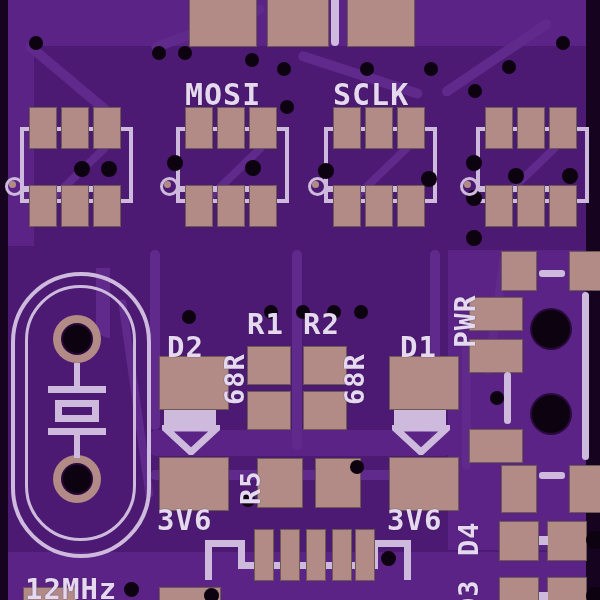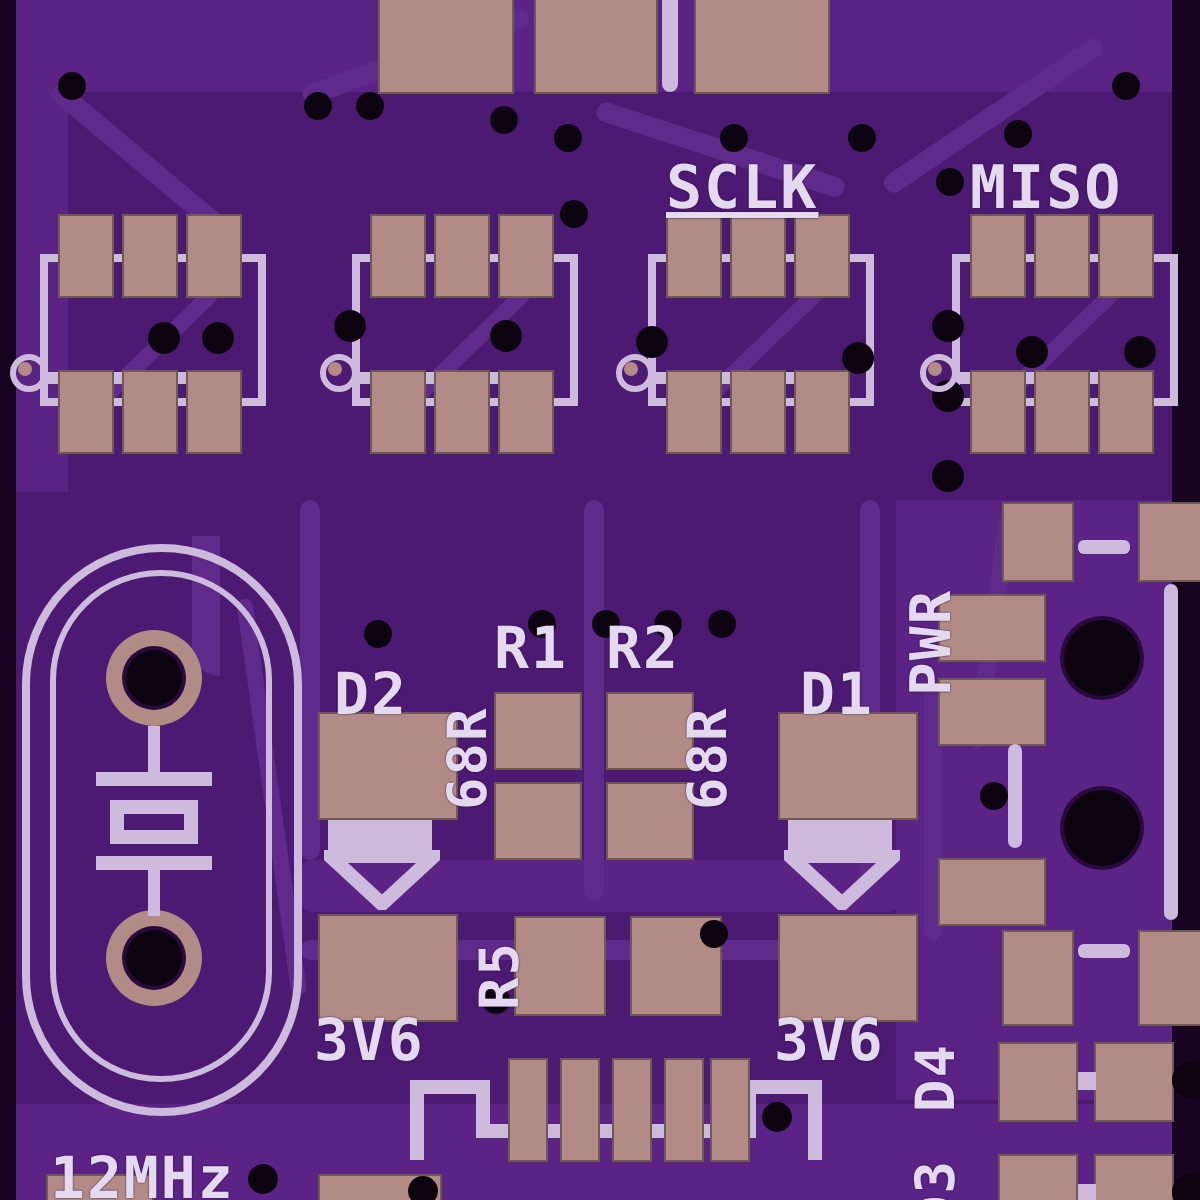--- a/index.html
+++ b/index.html
@@ -233,22 +233,22 @@
   <div class="pad" style="left:307px;top:530px;width:18px;height:50px;"></div>
   <div class="pad" style="left:333px;top:530px;width:18px;height:50px;"></div>
   <div class="pad" style="left:356px;top:530px;width:18px;height:50px;"></div>
   <div class="via" style="left:381px;top:551px;width:15px;height:15px;"></div>
 
   <div class="pad" style="left:24px;top:588px;width:52px;height:34px;"></div>
   <div class="pad" style="left:160px;top:588px;width:60px;height:34px;"></div>
   <div class="via" style="left:124px;top:582px;width:15px;height:15px;"></div>
   <div class="via" style="left:204px;top:588px;width:15px;height:15px;"></div>
 
-  <div class="txt" style="left:333px;top:80px;font-size:30px;text-decoration:underline;">SCLK</div>
-  <div class="txt" style="left:485px;top:80px;font-size:30px;">MISO</div>
+  <div class="txt" style="left:185px;top:80px;font-size:30px;">MOSI</div>
+  <div class="txt" style="left:333px;top:80px;font-size:30px;">SCLK</div>
 
 
   <div class="txt" style="left:167px;top:333px;font-size:29px;">D2</div>
   <div class="txt" style="left:247px;top:310px;font-size:29px;">R1</div>
   <div class="txt" style="left:303px;top:310px;font-size:29px;">R2</div>
   <div class="txt" style="left:400px;top:333px;font-size:29px;">D1</div>
 
   <div class="txt rot90" style="left:237px;top:505px;font-size:27px;">R5</div>
   <div class="txt rot90" style="left:455px;top:556px;font-size:27px;">D4</div>
   <div class="txt rot90" style="left:455px;top:614px;font-size:27px;">D3</div>

